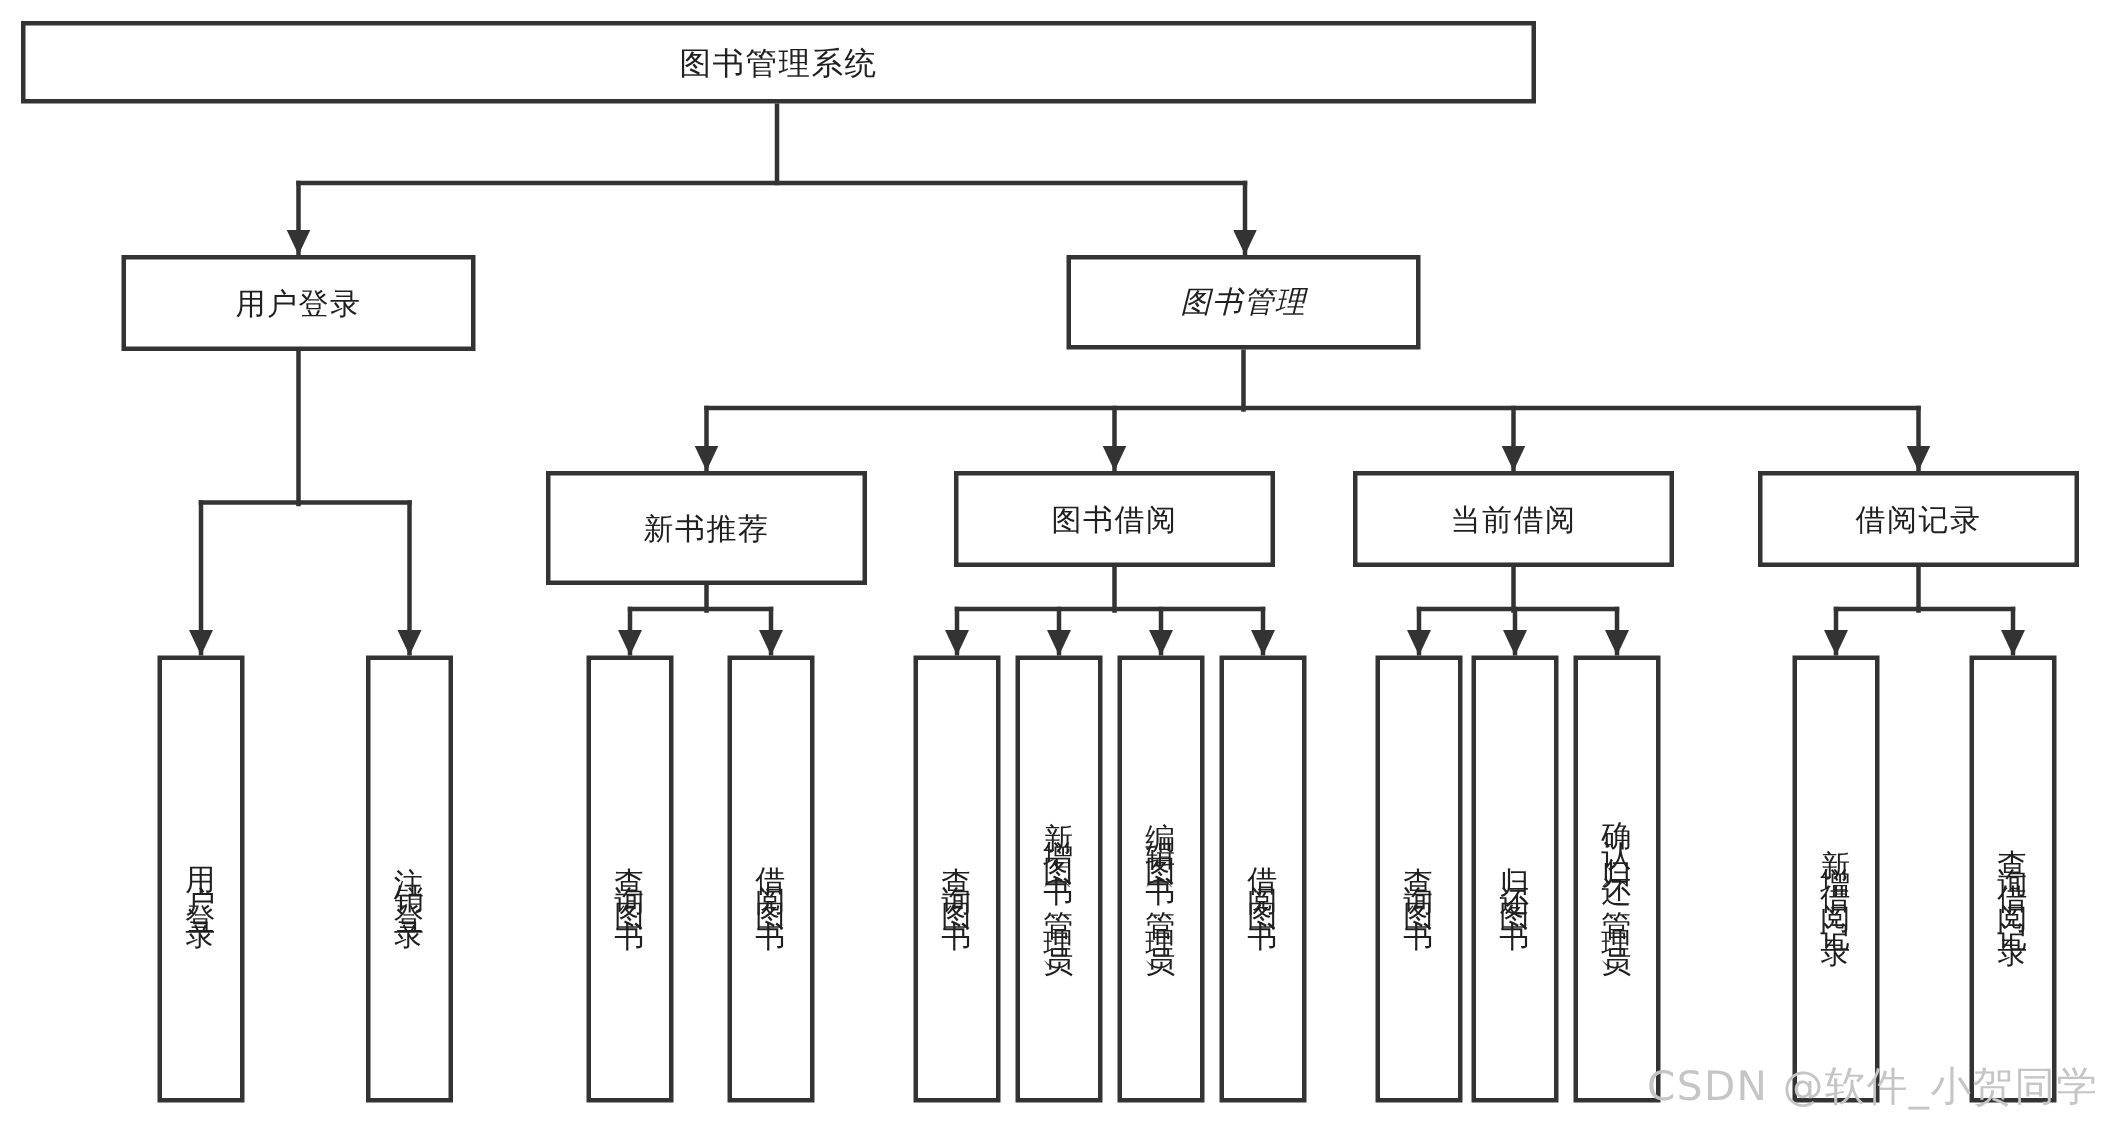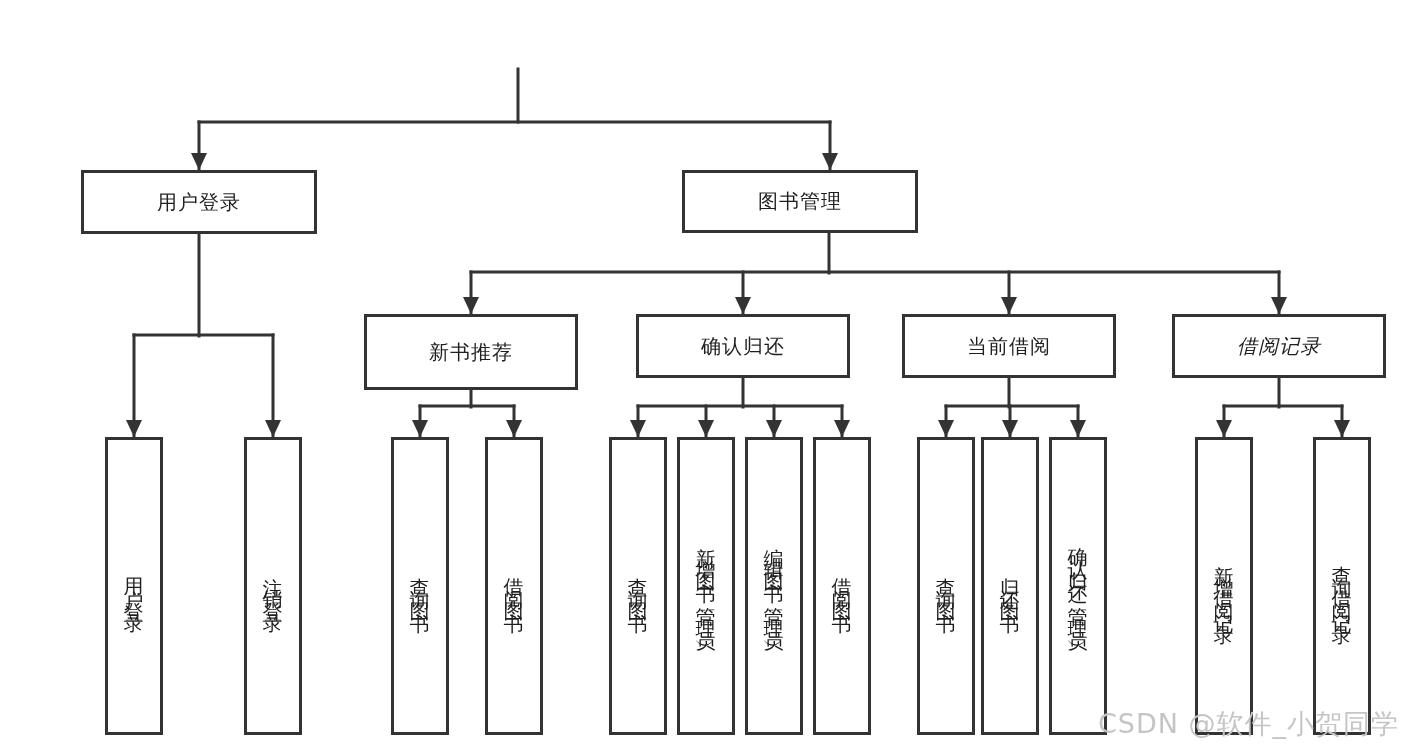--- a/index.html
+++ b/index.html
@@ -134,28 +134,29 @@
     </g>
 
     <g>
       <path class="line" d="M1279,378 V407"></path>
       <path class="line" d="M1224,406 H1342"></path>
       <path class="line" d="M1224,406 V437" marker-end="url(#ah)"></path>
       <path class="line" d="M1342,406 V437" marker-end="url(#ah)"></path>
     </g>
   </svg>
 
+  <div class="box root" style="left:14px; top:14px; width:1010px; height:55px;">图书管理系统</div>
 
   <div class="box" style="left:81px; top:170px; width:236px; height:64px;">用户登录</div>
-  <div class="box" style="left:682px; top:170px; width:236px; height:63px;">图书管理</div>
+  <div class="box" style="left:711px; top:170px; width:236px; height:63px;font-style:italic;">图书管理</div>
 
   <div class="box" style="left:364px; top:314px; width:214px; height:76px;">新书推荐</div>
-  <div class="box" style="left:636px; top:314px; width:214px; height:64px;">确认归还</div>
+  <div class="box" style="left:636px; top:314px; width:214px; height:64px;">图书借阅</div>
   <div class="box" style="left:902px; top:314px; width:214px; height:64px;">当前借阅</div>
-  <div class="box" style="left:1172px; top:314px; width:214px; height:64px;font-style:italic;">借阅记录</div>
+  <div class="box" style="left:1172px; top:314px; width:214px; height:64px;">借阅记录</div>
 
   <div class="vbox" style="left:105px;">
     <span class="vtext">用户登录</span>
   </div>
   <div class="vbox" style="left:244px;">
     <span class="vtext">注销登录</span>
   </div>
 
   <div class="vbox" style="left:391px;">
     <span class="vtext">查询图书</span>

